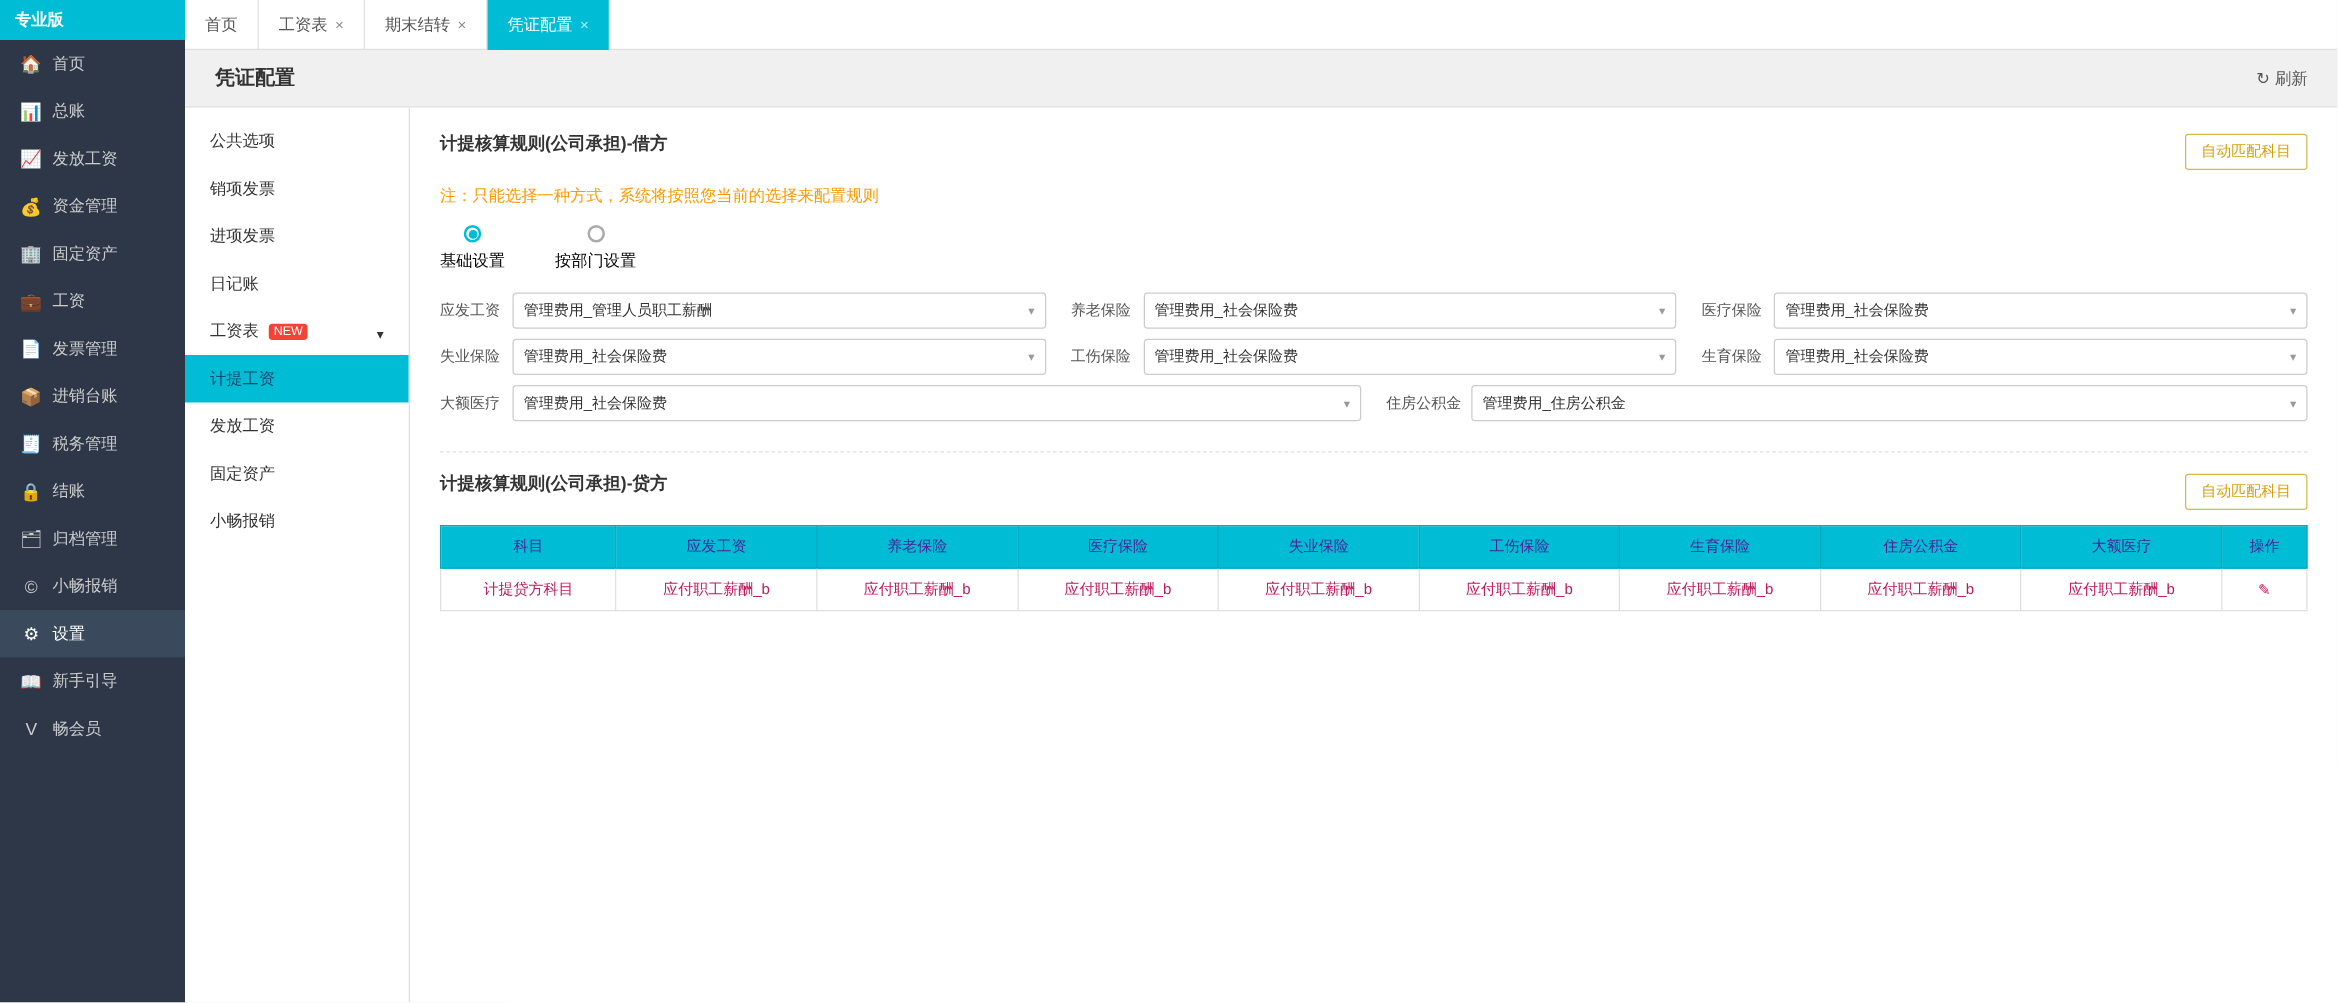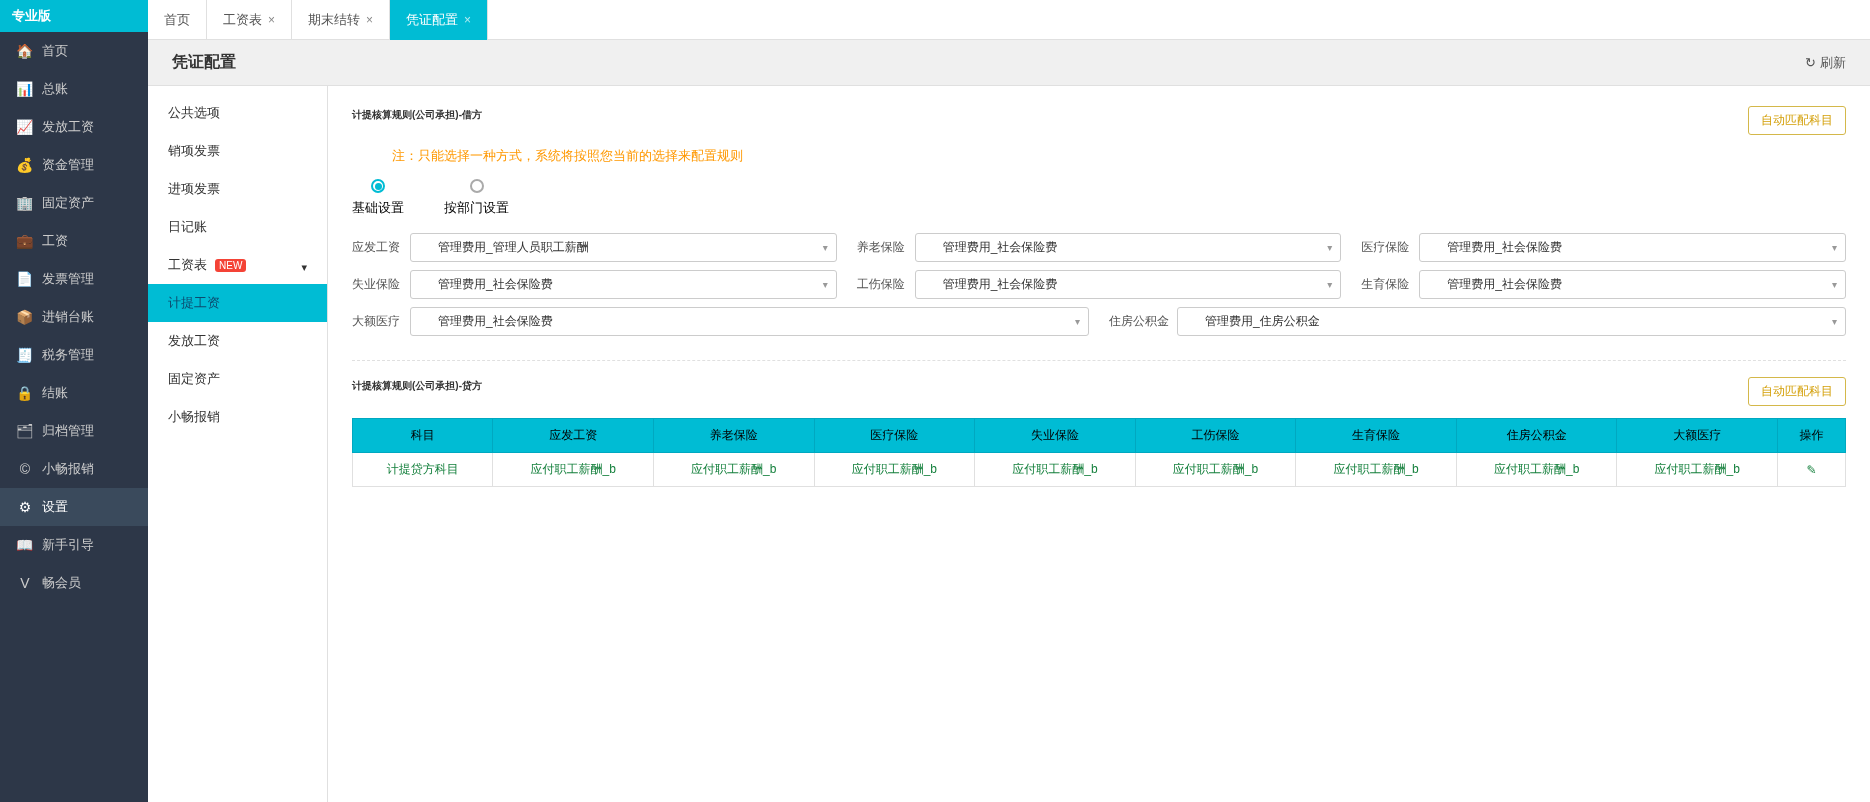--- a/index.html
+++ b/index.html
@@ -145,30 +145,29 @@
       overflow-y: auto;
       padding: 20px 24px;
       background: #fff;
     }
 
     
     .section {
       margin-bottom: 24px;
     }
     .section-title {
-      font-size: 10px;
+      font-size: 14px;
       font-weight: bold;
       color: #333;
       margin-bottom: 12px;
     }
     .notice-text {
       color: #ff9800;
       font-size: 13px;
       margin-bottom: 14px;
-      margin-left: 40px;
     }
 
     
     .radio-group {
       display: flex;
       align-items: center;
       gap: 40px;
       margin-bottom: 16px;
     }
     .radio-option {
@@ -228,21 +227,20 @@
       display: flex;
       align-items: center;
       justify-content: space-between;
       cursor: pointer;
     }
     .form-select-text {
       flex: 1;
       overflow: hidden;
       text-overflow: ellipsis;
       white-space: nowrap;
-      margin-left: 19px;
     }
     .dropdown-arrow {
       font-size: 10px;
       color: #999;
       margin-left: 4px;
     }
 
     .auto-match-btn {
       background: #fff;
       border: 1px solid #d4b84a;
@@ -262,31 +260,31 @@
     }
 
     
     .data-table {
       width: 100%;
       border-collapse: collapse;
       font-size: 12px;
     }
     .data-table th {
       background: #00bcd4;
-      color: #000000;
+      color: #4c1d95;
       padding: 8px 10px;
       text-align: center;
       font-weight: normal;
       border: 1px solid #00a8c0;
     }
     .data-table td {
       padding: 8px 10px;
       text-align: center;
       border: 1px solid #e0e0e0;
-      color: #15803d;
+      color: #be185d;
     }
     .data-table tr:nth-child(even) td { background: #f9f9f9; }
 
     .divider {
       border: none;
       border-top: 1px dashed #e0e0e0;
       margin: 16px 0;
     }
   </style>
 </head>

